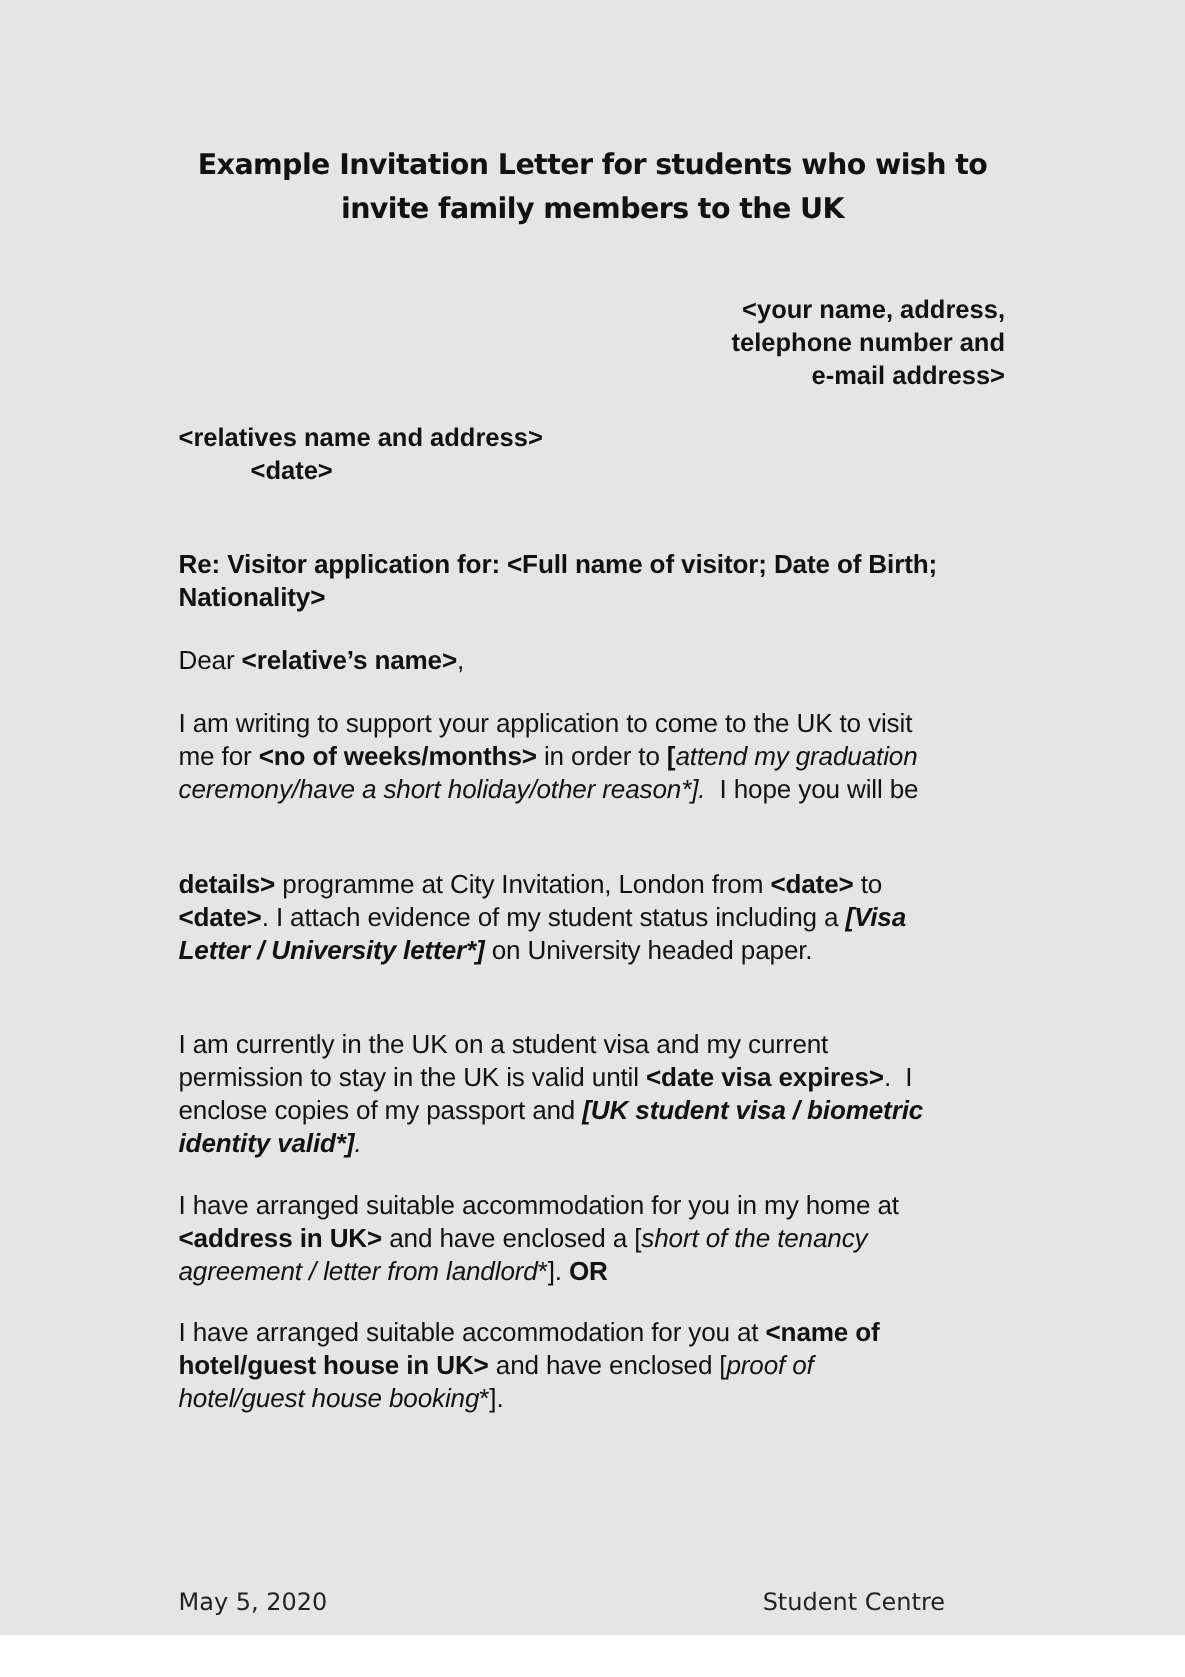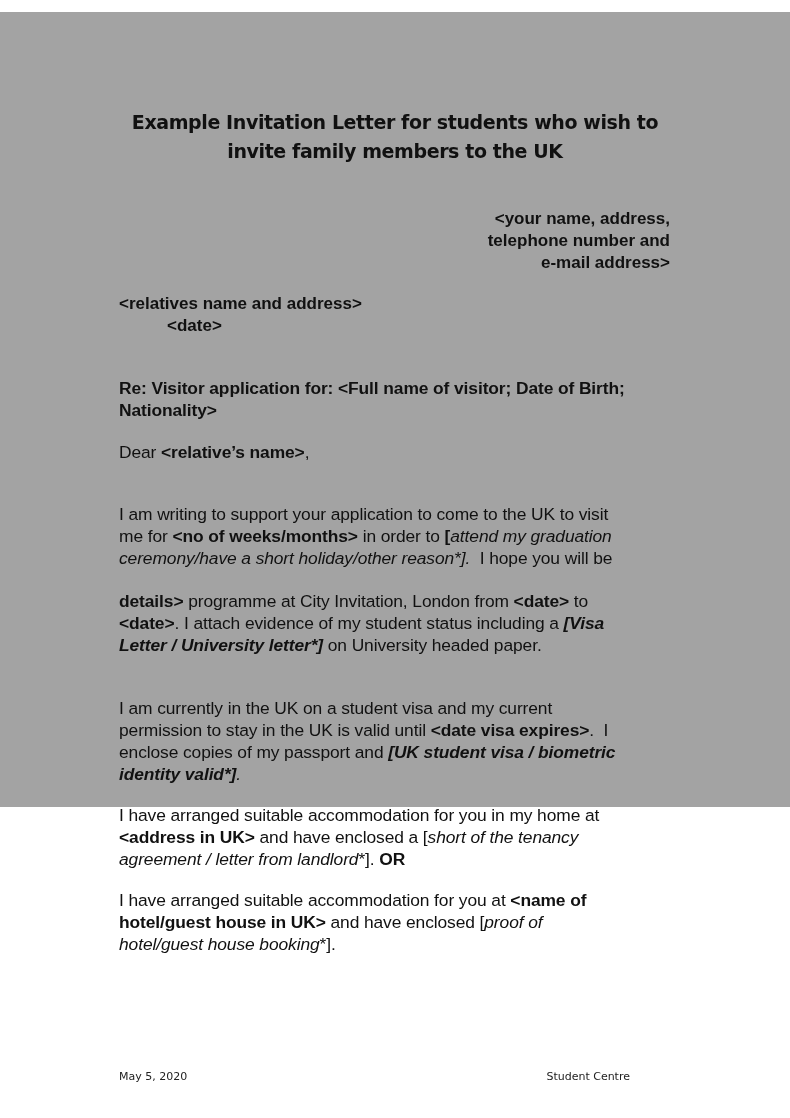--- a/index.html
+++ b/index.html
@@ -10,24 +10,24 @@
     body {
       width: 790px;
       height: 1118px;
       position: relative;
       overflow: hidden;
       color: #111111;
       font-family: "Liberation Sans", sans-serif;
     }
     .page {
       position: absolute;
-      left: 0; top: 12px;
+      left: 0; top: 0;
       width: 790px;
-      height: 795px;
-      background: #a3a3a3;
+      height: 1090px;
+      background: #e5e5e5;
     }
     .title {
       position: absolute;
       left: 100px;
       top: 96px;
       width: 590px;
       text-align: center;
       font-family: "DejaVu Sans", sans-serif;
       font-weight: bold;
       font-size: 19px;
@@ -63,21 +63,21 @@
       line-height: 22px;
       letter-spacing: -0.1px;
     }
     .para .line { display: block; white-space: nowrap; }
     b { font-weight: bold; }
     i { font-style: italic; }
     .footer {
       position: absolute;
       top: 1058px;
       font-family: "DejaVu Sans", sans-serif;
-      font-size: 11px;
+      font-size: 16px;
       color: #222;
     }
     .footer-left { left: 119px; }
     .footer-right { right: 160px; }
   </style>
 </head>
 <body>
 
 <div class="page">
 
@@ -101,21 +101,21 @@
     <b class="line">Re: Visitor application for: &lt;Full name of visitor; Date of Birth;</b>
     <b class="line">Nationality&gt;</b>
   </div>
 
   <div class="para" style="top:429px;">
     <span class="line">
       <span>Dear </span><b>&lt;relative’s name&gt;</b><span>,</span>
     </span>
   </div>
 
-  <div class="para" style="top:471px;margin-top:20px;">
+  <div class="para" style="top:471px;">
     <span class="line">I am writing to support your application to come to the UK to visit</span>
     <span class="line"><span>me for </span><b>&lt;no of weeks/months&gt;</b><span> in order to </span><b>[</b><i>attend my graduation</i></span>
     <span class="line"><i>ceremony/have a short holiday/other reason*].</i><span style="white-space:pre">  I hope you will be</span></span>
   </div>
 
   <div class="para" style="top:578px;">
     <span class="line"><b>details&gt;</b><span> programme at City Invitation, London from </span><b>&lt;date&gt;</b><span> to</span></span>
     <span class="line"><b>&lt;date&gt;</b><span>. I attach evidence of my student status including a </span><b><i>[Visa</i></b></span>
     <span class="line"><b><i>Letter / University letter*]</i></b><span> on University headed paper.</span></span>
   </div>

